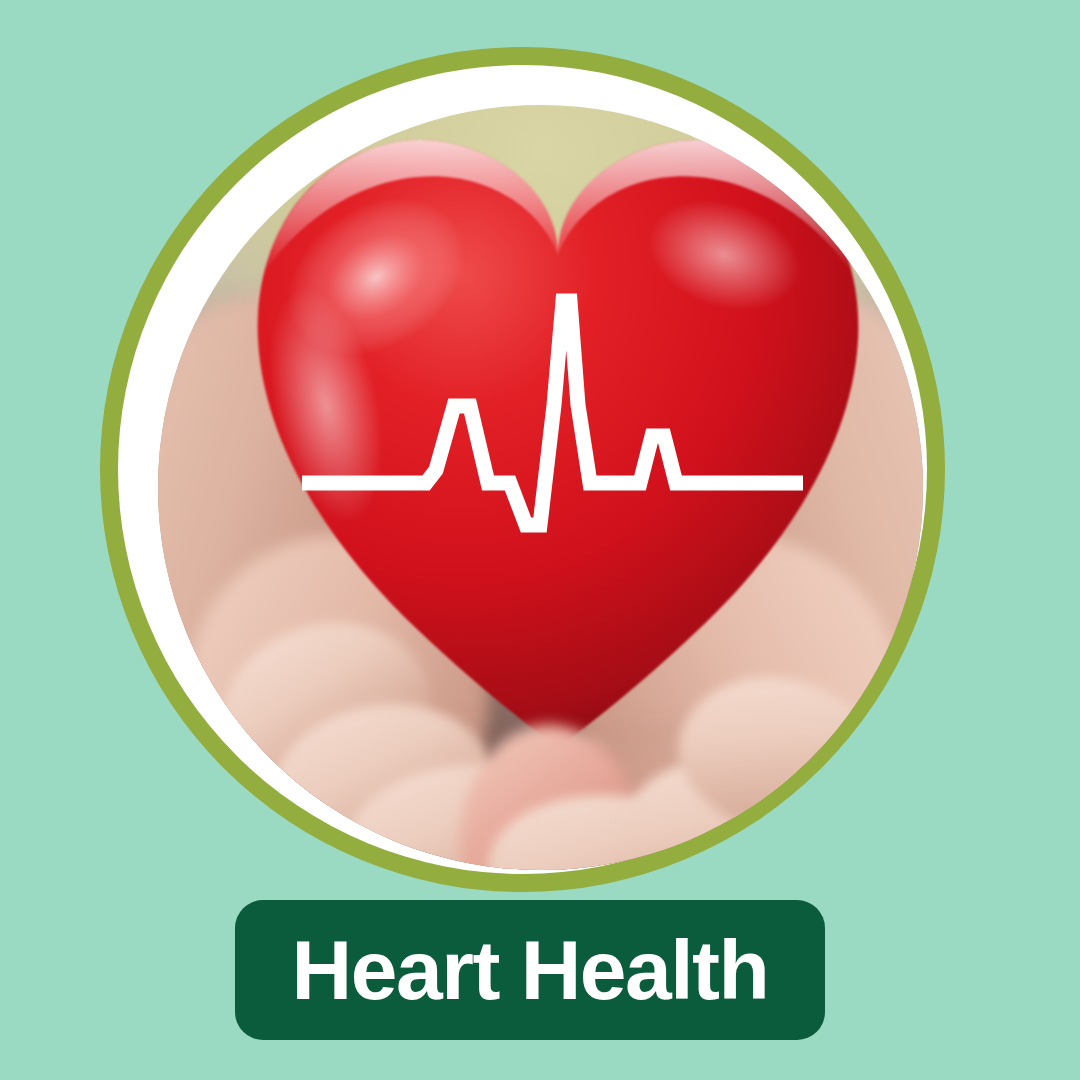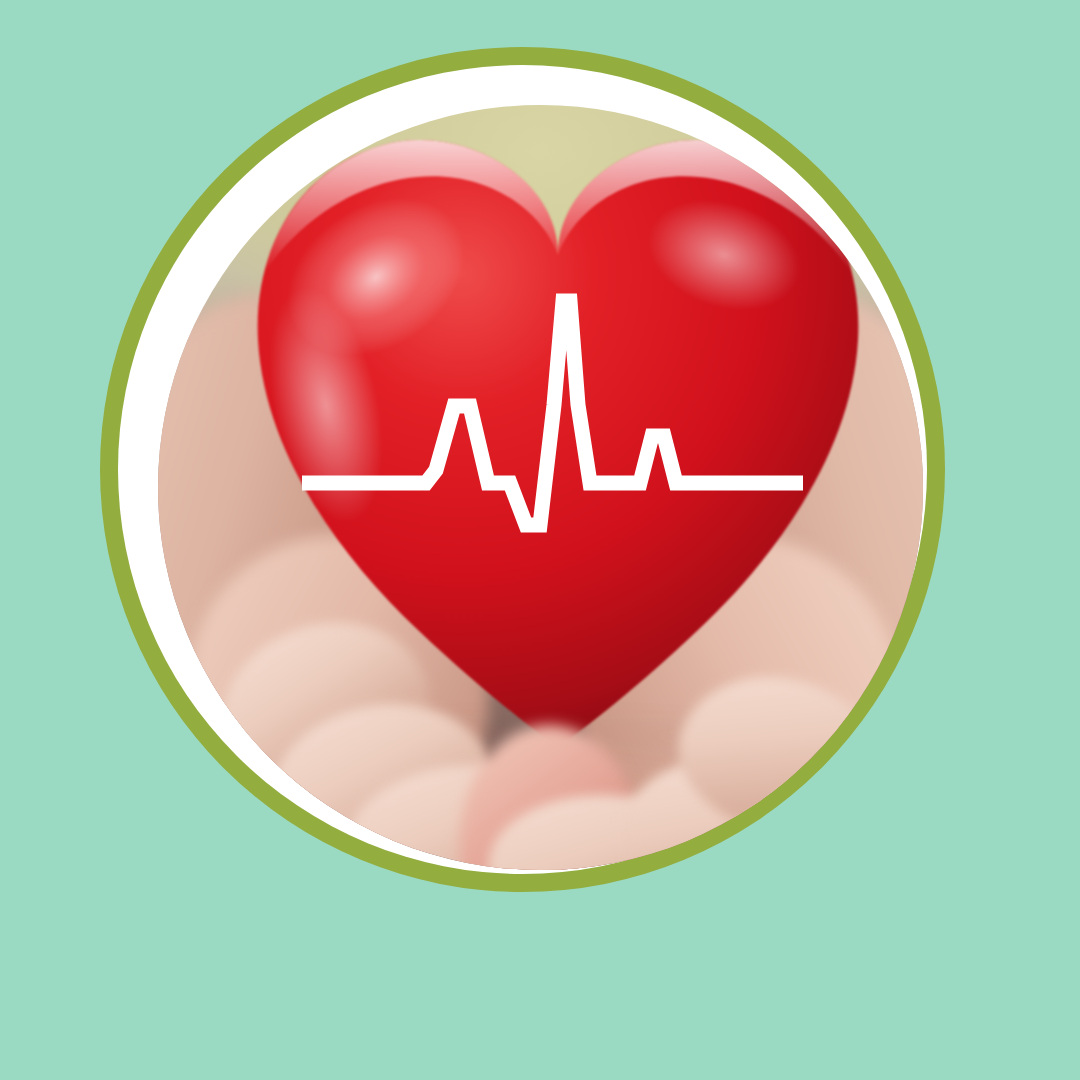--- a/index.html
+++ b/index.html
@@ -172,14 +172,17 @@
         <div class="ecg">
           <svg width="765" height="765" viewBox="0 0 765 765">
             <polyline points="144,378 268,378 278,365 296,301 312,301 330,378 352,378 368,420 382,420 396,300 405,196 412,196 420,300 432,378 470,378 482,378 494,331 506,331 518,378 645,378" fill="none" stroke="#ffffff" stroke-width="15" stroke-linejoin="miter" stroke-linecap="butt"></polyline>
           </svg>
         </div>
 
       </div>
     </div>
   </div>
 
+  <div class="label-pill">
+    <span class="label-text">Heart Health</span>
+  </div>
 
 </div>
 
 </body></html>

